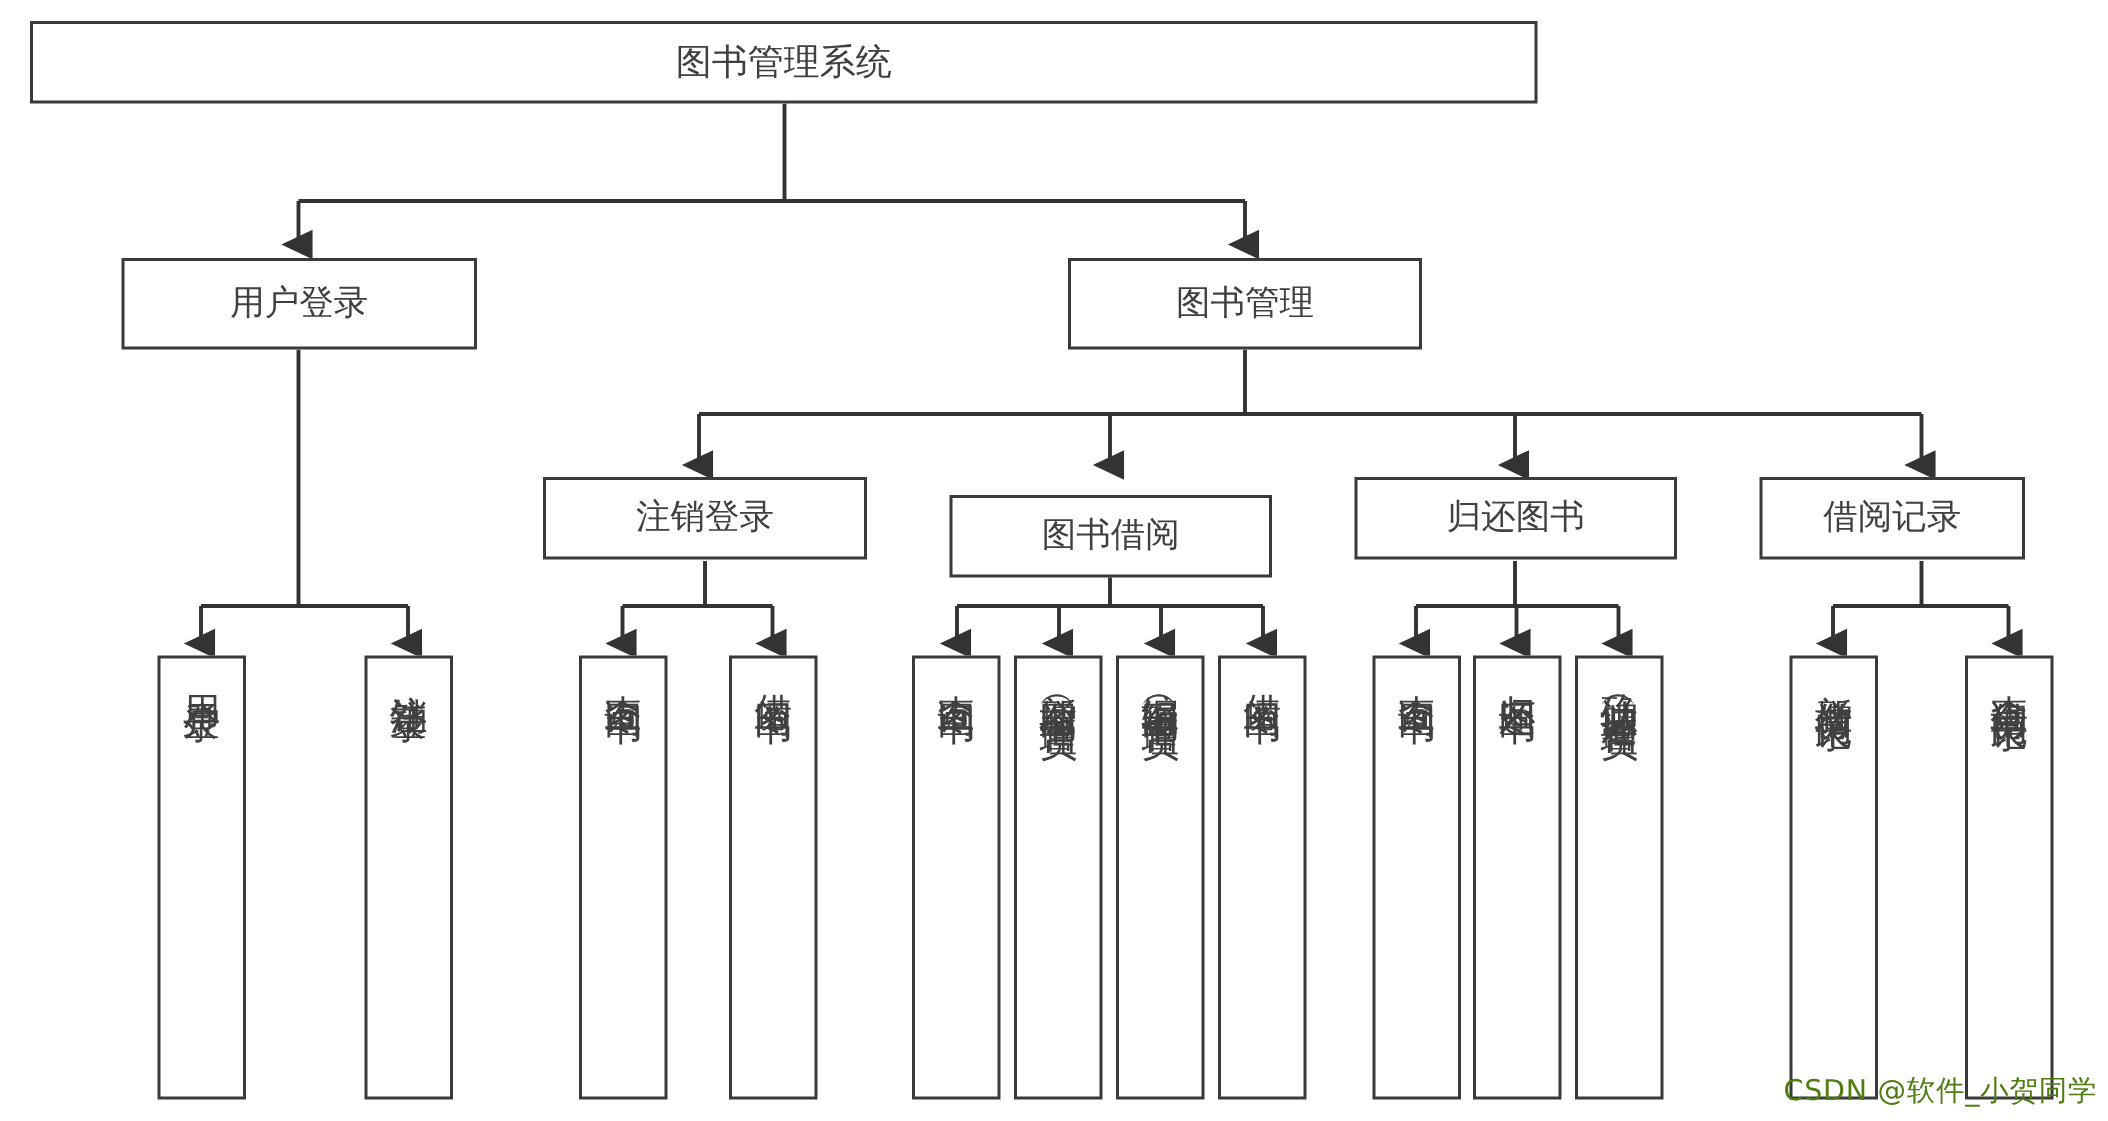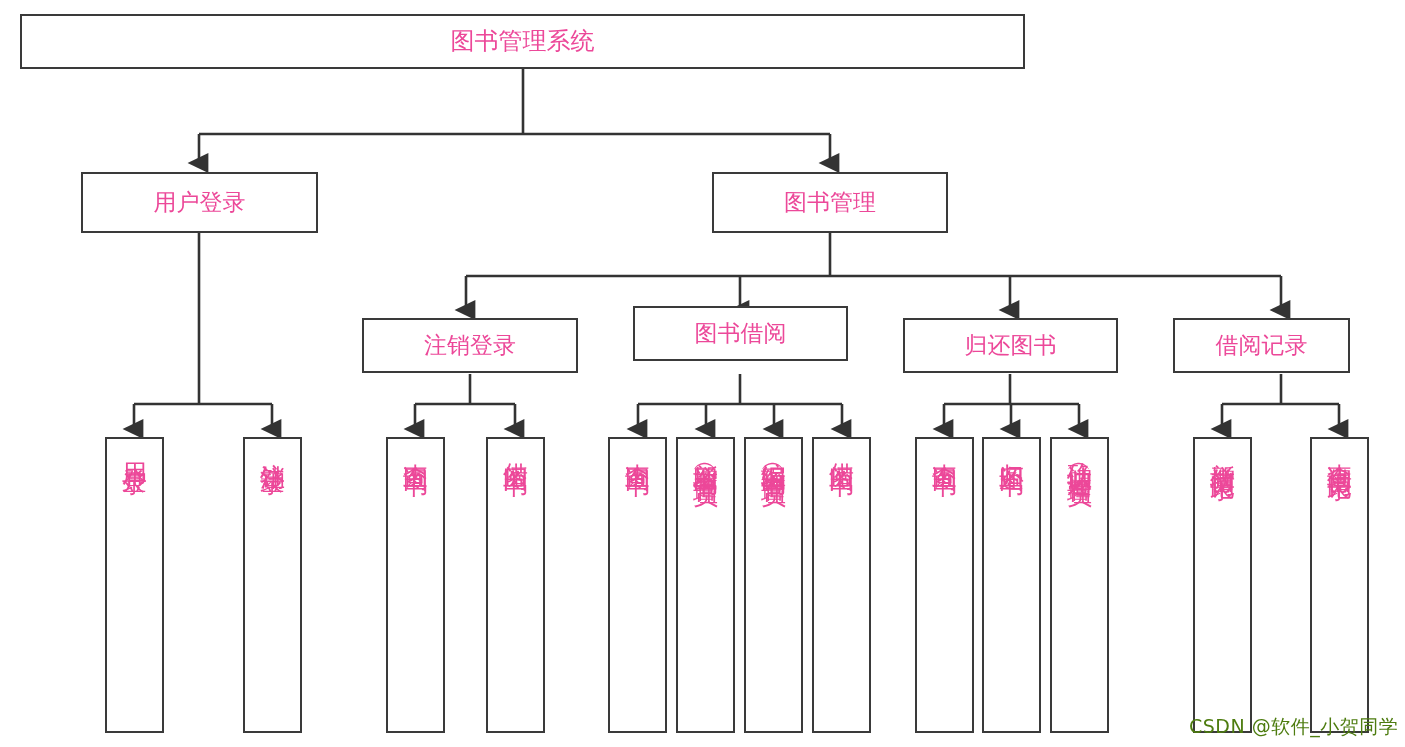--- a/index.html
+++ b/index.html
@@ -25,21 +25,21 @@
     height: 747px;
   }
   .node {
     position: absolute;
     box-sizing: border-box;
     border: 2px solid #3a3a3a;
     background: #ffffff;
     display: flex;
     align-items: center;
     justify-content: center;
-    color: #ec4899;
+    color: #404040;
   }
   .node .lbl {
     display: block;
     text-align: center;
     line-height: 1.18;
     white-space: nowrap;
   }
   .node.h .lbl {
     font-size: 23px;
   }
@@ -131,21 +131,21 @@
   </div>
 
   <div class="node h" style="left:712px; top:172px; width:236px; height:61px;">
     <span class="lbl">图书管理</span>
   </div>
 
   <div class="node h" style="left:362px; top:318px; width:216px; height:55px;">
     <span class="lbl">注销登录</span>
   </div>
 
-  <div class="node h" style="left:633px; top:306px; width:215px; height:55px;">
+  <div class="node h" style="left:633px; top:330px; width:215px; height:55px;">
     <span class="lbl">图书借阅</span>
   </div>
 
   <div class="node h" style="left:903px; top:318px; width:215px; height:55px;">
     <span class="lbl">归还图书</span>
   </div>
 
   <div class="node h" style="left:1173px; top:318px; width:177px; height:55px;">
     <span class="lbl">借阅记录</span>
   </div>

